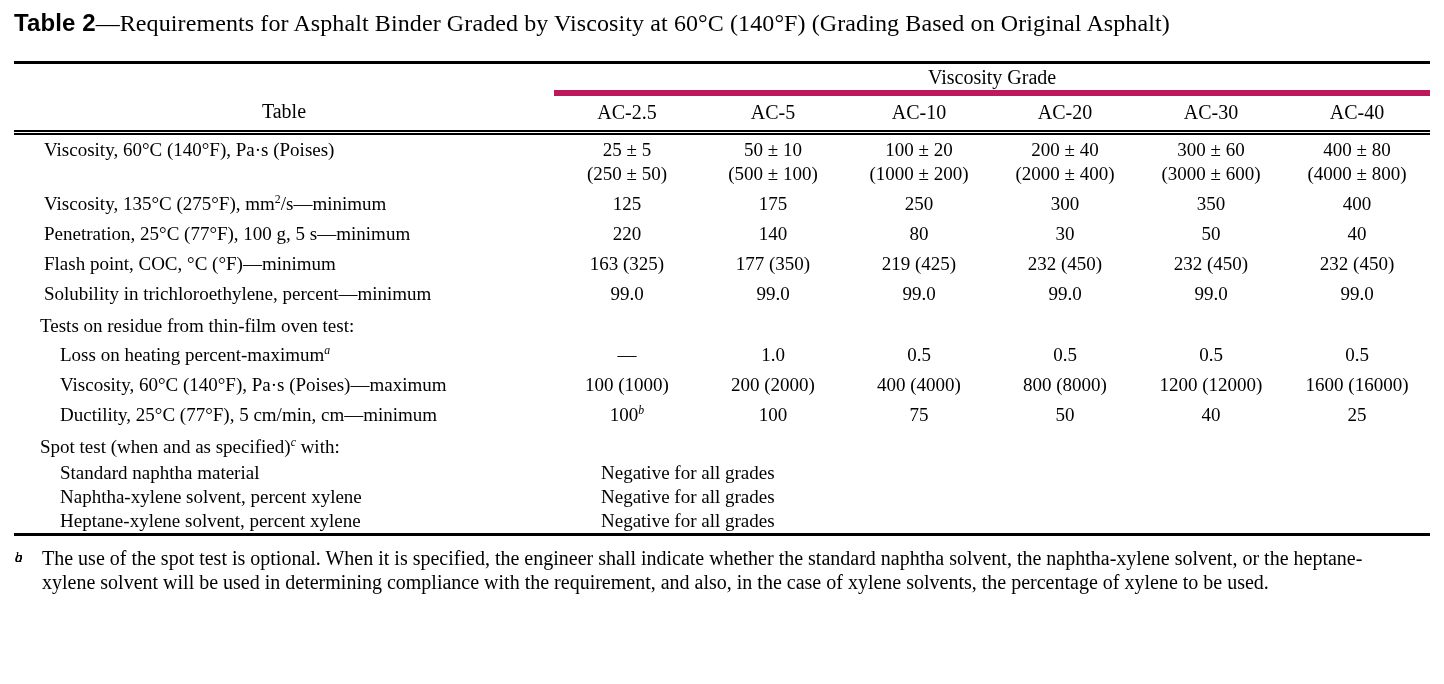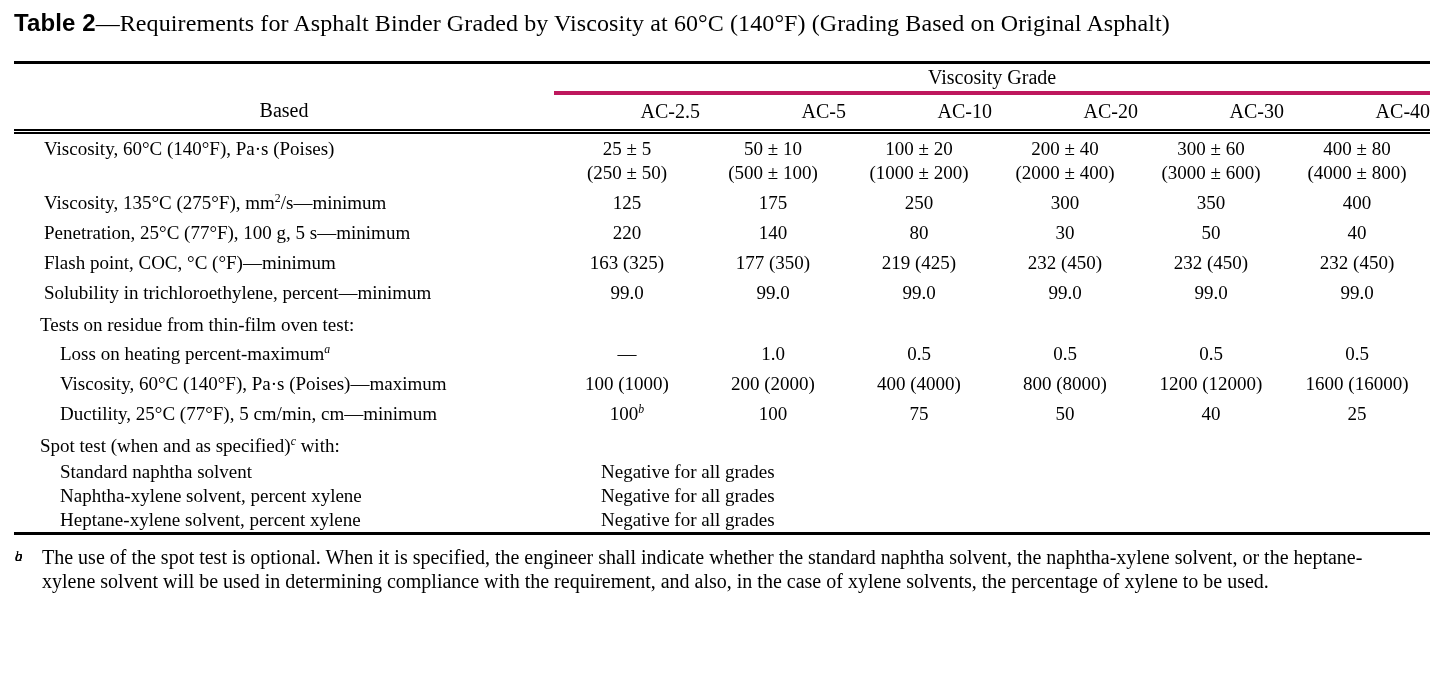--- a/index.html
+++ b/index.html
@@ -16,23 +16,23 @@
     font-family:"Liberation Sans", sans-serif; font-weight:700; font-size:24px;
   }
   table.req {
     border-collapse:collapse; table-layout:fixed;
     margin:23px 0 0 14px; width:1416px;
     border-top:3px solid #000; border-bottom:3px solid #000;
   }
   col.c-test { width:540px; }
   col.c-grade { width:146px; }
   thead td { text-align:center; font-size:20px; }
-  td.vg { border-bottom:4px solid #be185d; padding:2px 0 1px; height:30px;font-family:Liberation Serif, serif; }
+  td.vg { border-bottom:6px solid #be185d; padding:2px 0 1px; height:30px;font-family:Liberation Serif, serif; }
   td.test-h { vertical-align:bottom; padding-bottom:7px; border-bottom:5px double #000; }
-  tr.h2 td { padding:5px 0 6px; border-bottom:5px double #000; height:36px;text-align:right; }
+  tr.h2 td { padding:5px 0 6px; border-bottom:5px double #000; height:36px; }
   tbody td {
     font-size:19px; line-height:24px; padding:3px 0;
     vertical-align:top; text-align:center;
   }
   td.label { text-align:left;margin-top:33px; }
   tr.ind-0 td.label { padding-left:26px; }
   tr.ind-1 td.label { padding-left:30px; }
   tr.ind-2 td.label { padding-left:46px; }
   tr.r-section td { padding-top:5px; padding-bottom:2px; }
   tr.r-span td { padding-top:0; padding-bottom:0; line-height:24px; }
@@ -61,21 +61,21 @@
       <col class="c-test">
       <col class="c-grade">
         <col class="c-grade">
         <col class="c-grade">
       <col class="c-grade">
         <col class="c-grade">
         <col class="c-grade">
     </colgroup>
     <thead>
       <tr>
-        <td class="test-h" rowspan="2">Based</td>
+        <td class="test-h" rowspan="2">Table</td>
         <td class="vg" colspan="6">Viscosity Grade</td>
       </tr>
       <tr class="h2" id="grade-row">
           <td>AC-2.5</td>
           <td>AC-5</td>
           <td>AC-10</td>
           <td>AC-20</td>
           <td>AC-30</td>
           <td>AC-40</td>
         </tr>
@@ -153,21 +153,21 @@
           <td class="val">100</td>
           <td class="val">75</td>
           <td class="val">50</td>
           <td class="val">40</td>
           <td class="val">25</td>
         </tr>
         <tr class="r-section ind-0">
           <td class="label" colspan="7">Spot test (when and as specified)<sup><i>c</i></sup> with:</td>
         </tr>
         <tr class="r-span ind-2">
-          <td class="label">Standard naphtha solvent</td>
+          <td class="label">Standard naphtha material</td>
           <td class="spanval" colspan="6">Negative for all grades</td>
         </tr>
         <tr class="r-span ind-2">
           <td class="label">Naphtha-xylene solvent, percent xylene</td>
           <td class="spanval" colspan="6">Negative for all grades</td>
         </tr>
         <tr class="r-span ind-2">
           <td class="label">Heptane-xylene solvent, percent xylene</td>
           <td class="spanval" colspan="6">Negative for all grades</td>
         </tr>

